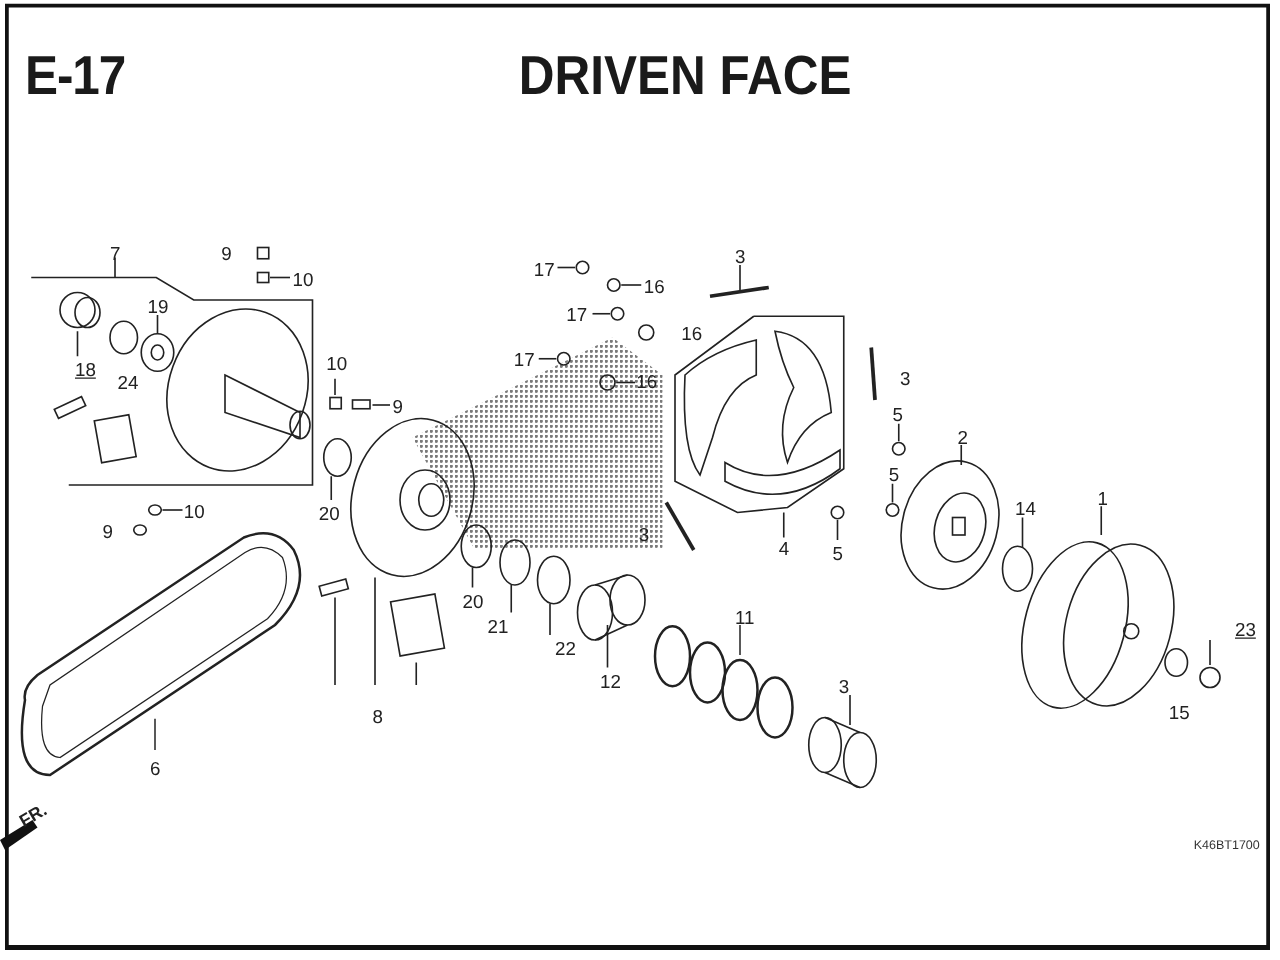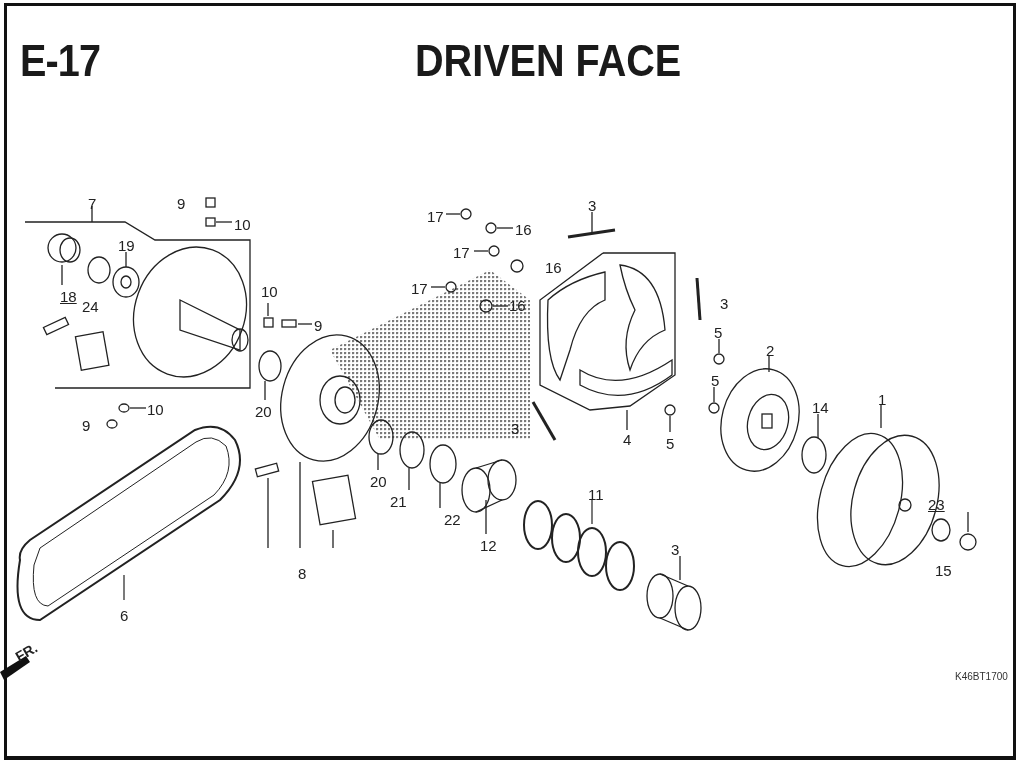--- a/index.html
+++ b/index.html
@@ -176,21 +176,21 @@
   <circle cx="968" cy="542" r="8"></circle>
   <line x1="968" y1="512" x2="968" y2="532"></line>
 </svg>
 
 <div id="callouts">
     <div class="lbl" style="left: 88px; top: 196px;">7</div>
     <div class="lbl" style="left: 177px; top: 196px;">9</div>
     <div class="lbl" style="left: 234px; top: 217px;">10</div>
     <div class="lbl" style="left: 118px; top: 238px;">19</div>
     <div class="lbl" style="left: 60px; top: 289px; text-decoration: underline;">18</div>
-    <div class="lbl" style="left: 82px; top: 299px;">24</div>
+    <div class="lbl" style="left: 94px; top: 299px;">24</div>
     <div class="lbl" style="left: 261px; top: 284px;">10</div>
     <div class="lbl" style="left: 314px; top: 318px;">9</div>
     <div class="lbl" style="left: 255px; top: 404px;">20</div>
     <div class="lbl" style="left: 147px; top: 402px;">10</div>
     <div class="lbl" style="left: 82px; top: 418px;">9</div>
     <div class="lbl" style="left: 427px; top: 209px;">17</div>
     <div class="lbl" style="left: 515px; top: 222px;">16</div>
     <div class="lbl" style="left: 588px; top: 198px;">3</div>
     <div class="lbl" style="left: 453px; top: 245px;">17</div>
     <div class="lbl" style="left: 545px; top: 260px;">16</div>
@@ -204,19 +204,19 @@
     <div class="lbl" style="left: 878px; top: 392px;">1</div>
     <div class="lbl" style="left: 511px; top: 421px;">3</div>
     <div class="lbl" style="left: 623px; top: 432px;">4</div>
     <div class="lbl" style="left: 666px; top: 436px;">5</div>
     <div class="lbl" style="left: 370px; top: 474px;">20</div>
     <div class="lbl" style="left: 390px; top: 494px;">21</div>
     <div class="lbl" style="left: 444px; top: 512px;">22</div>
     <div class="lbl" style="left: 588px; top: 487px;">11</div>
     <div class="lbl" style="left: 480px; top: 538px;">12</div>
     <div class="lbl" style="left: 671px; top: 542px;">3</div>
-    <div class="lbl" style="left: 928px; top: 497px; text-decoration: underline;">23</div>
+    <div class="lbl" style="left: 988px; top: 497px; text-decoration: underline;">23</div>
     <div class="lbl" style="left: 935px; top: 563px;">15</div>
     <div class="lbl" style="left: 298px; top: 566px;">8</div>
     <div class="lbl" style="left: 120px; top: 608px;">6</div>
   </div>
 <div class="lbl" style="left:15px;top:645px;font-weight:bold;font-size:14px;transform:rotate(-30deg);">FR.</div>
 <div class="ref">K46BT1700</div>
 
 </body></html>

